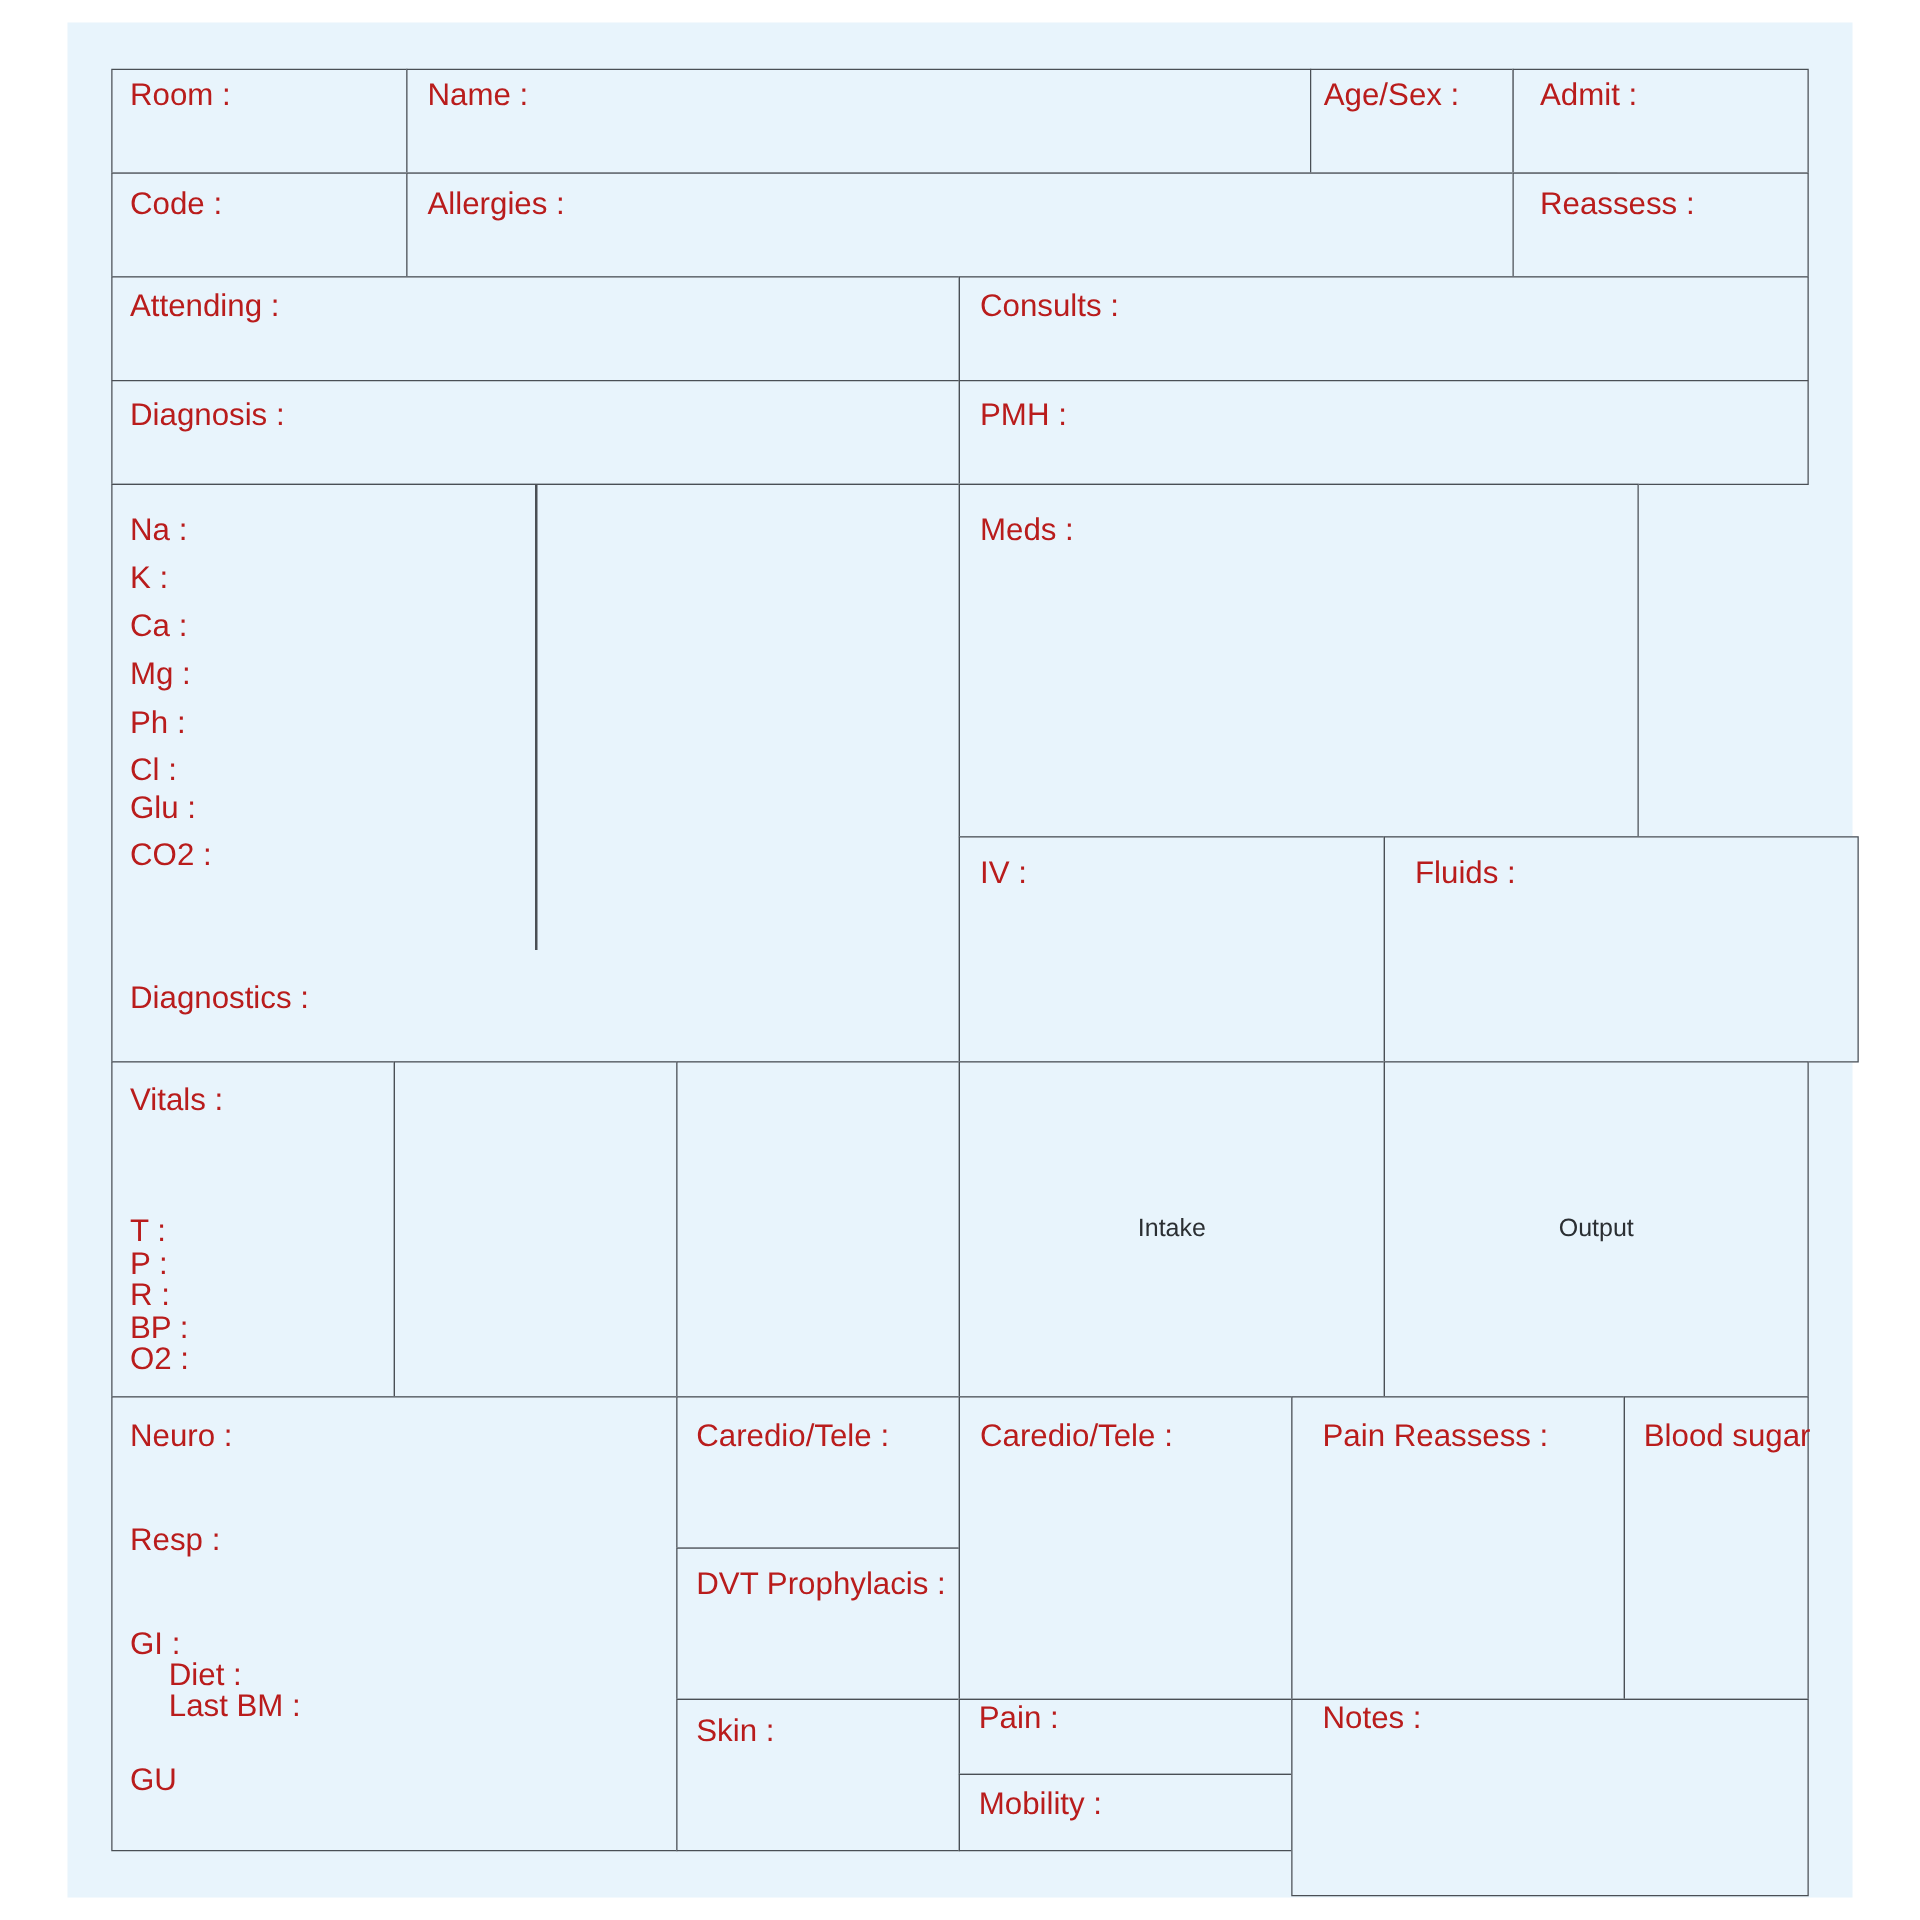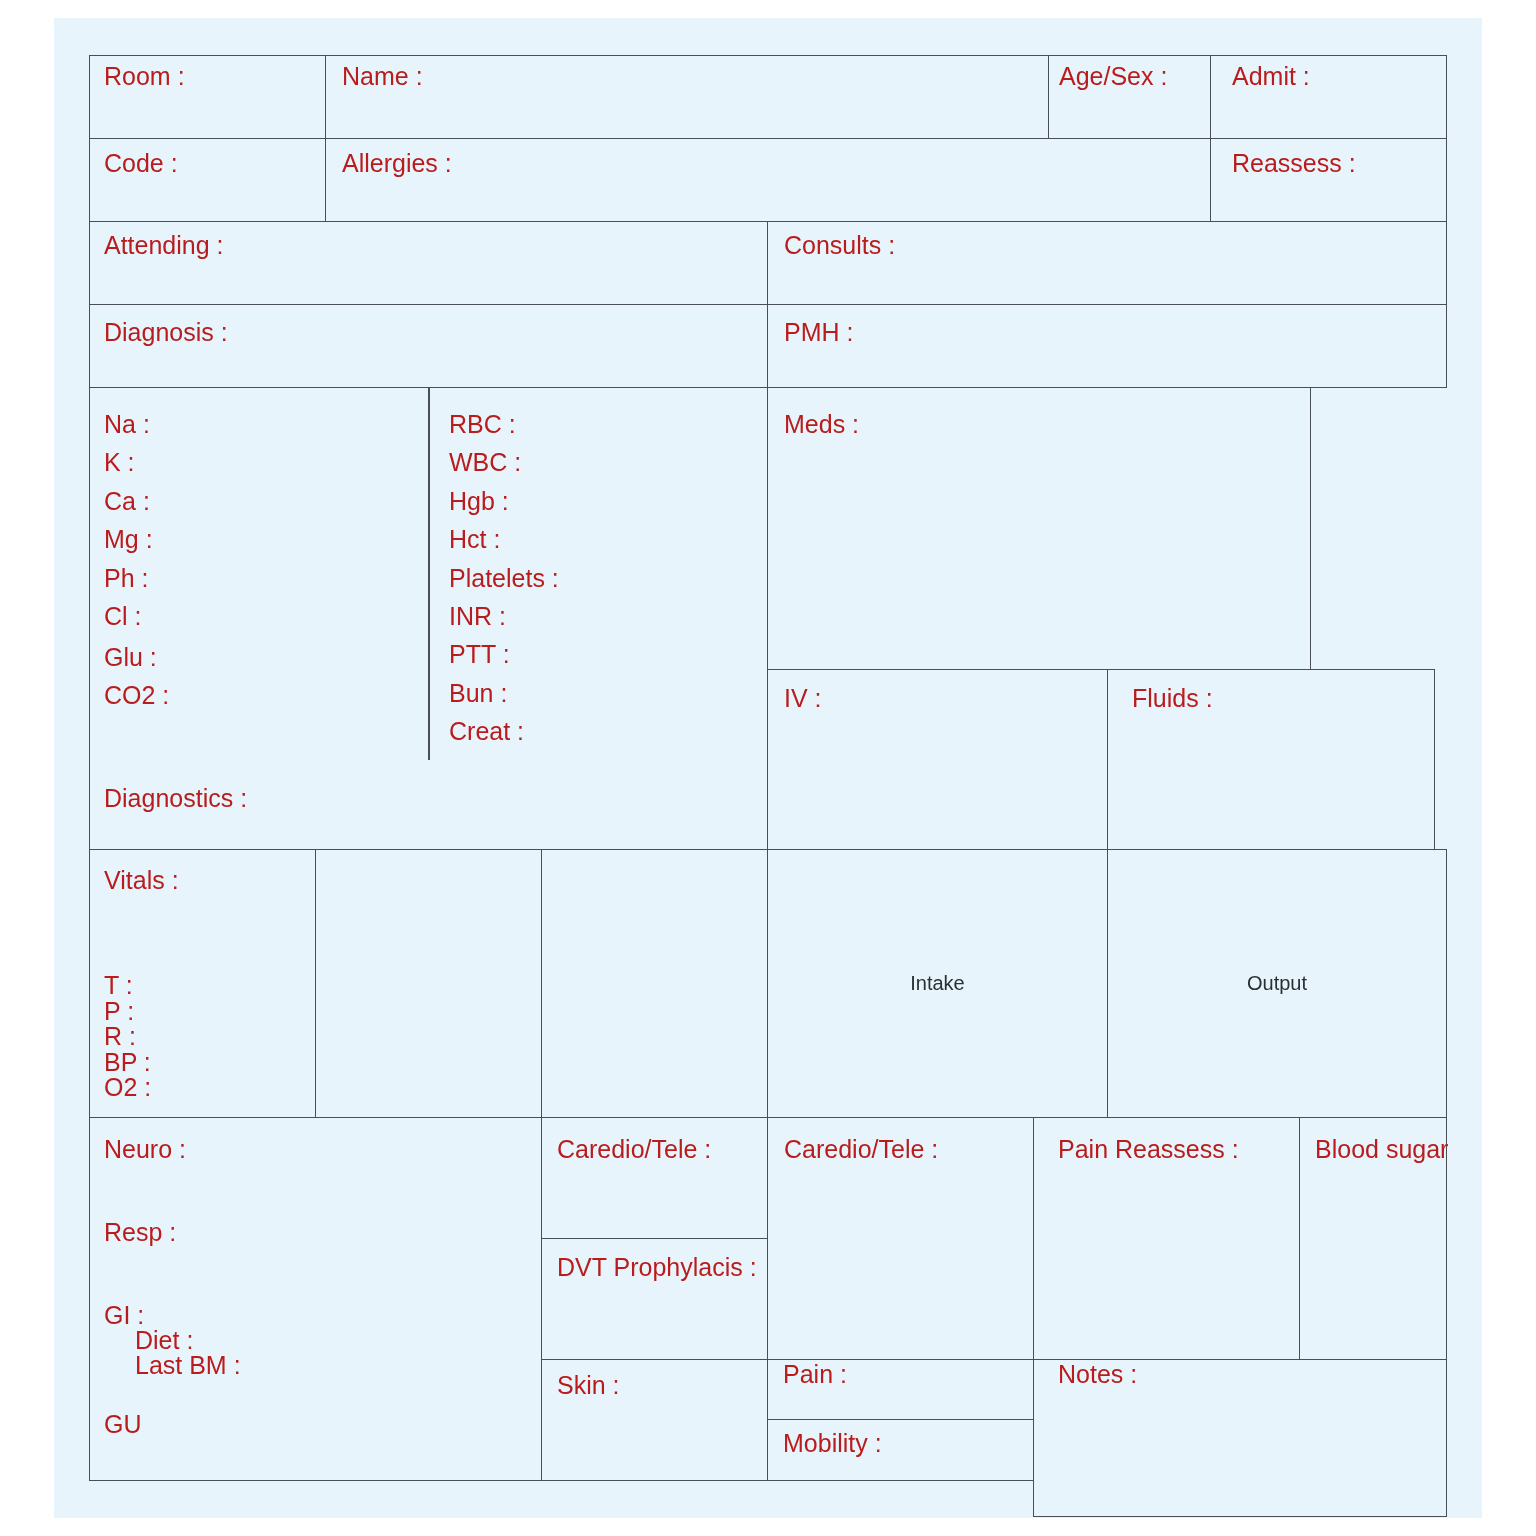--- a/index.html
+++ b/index.html
@@ -54,47 +54,36 @@
   <span class="lbl" style="left:16px;top:15px;">PMH :</span>
 </div>
 
 <div class="cell" style="left:89px;top:387px;width:679px;height:463px;">
   <div class="stack" style="position:absolute;left:14px;top:24px;">
     <span class="lbl" style="margin-bottom:14.4px;">Na :</span>
     <span class="lbl" style="margin-bottom:14.4px;">K :</span>
     <span class="lbl" style="margin-bottom:14.4px;">Ca :</span>
     <span class="lbl" style="margin-bottom:14.4px;">Mg :</span>
     <span class="lbl" style="margin-bottom:14.4px;">Ph :</span>
-    <span class="lbl" style="margin-bottom:17px;">Cl :</span>
+    <span class="lbl" style="margin-bottom:6px;">Cl :</span>
     <span class="lbl" style="margin-bottom:14.4px;">Glu :</span>
     <span class="lbl">CO2 :</span>
   </div>
   <div class="vline" style="left:338px;top:0;height:372px;"></div>
-  <div class="stack" style="position:absolute;left:359px;top:24px;">
-    <span class="lbl" style="margin-bottom:14.4px;">RBC :</span>
-    <span class="lbl" style="margin-bottom:14.4px;">WBC :</span>
-    <span class="lbl" style="margin-bottom:14.4px;">Hgb :</span>
-    <span class="lbl" style="margin-bottom:14.4px;">Hct :</span>
-    <span class="lbl" style="margin-bottom:14.4px;">Platelets :</span>
-    <span class="lbl" style="margin-bottom:14.4px;">INR :</span>
-    <span class="lbl" style="margin-bottom:14.4px;">PTT :</span>
-    <span class="lbl" style="margin-bottom:14.4px;">Bun :</span>
-    <span class="lbl">Creat :</span>
-  </div>
   <span class="lbl" style="left:14px;top:398px;">Diagnostics :</span>
 </div>
 
 <div class="cell" style="left:767px;top:387px;width:544px;height:283px;">
   <span class="lbl" style="left:16px;top:24px;">Meds :</span>
 </div>
 
 <div class="cell" style="left:767px;top:669px;width:341px;height:181px;">
   <span class="lbl" style="left:16px;top:16px;">IV :</span>
 </div>
-<div class="cell" style="left:1107px;top:669px;width:328px;height:181px;">
+<div class="cell" style="left:1107px;top:669px;width:380px;height:181px;">
   <span class="lbl" style="left:24px;top:16px;">Fluids :</span>
 </div>
 
 <div class="cell" style="left:89px;top:849px;width:227px;height:269px;">
   <span class="lbl" style="left:14px;top:18px;">Vitals :</span>
   <div class="stack" style="position:absolute;left:14px;top:123px;">
     <span class="lbl" style="line-height:25.5px;">T :</span>
     <span class="lbl" style="line-height:25.5px;">P :</span>
     <span class="lbl" style="line-height:25.5px;">R :</span>
     <span class="lbl" style="line-height:25.5px;">BP :</span>

